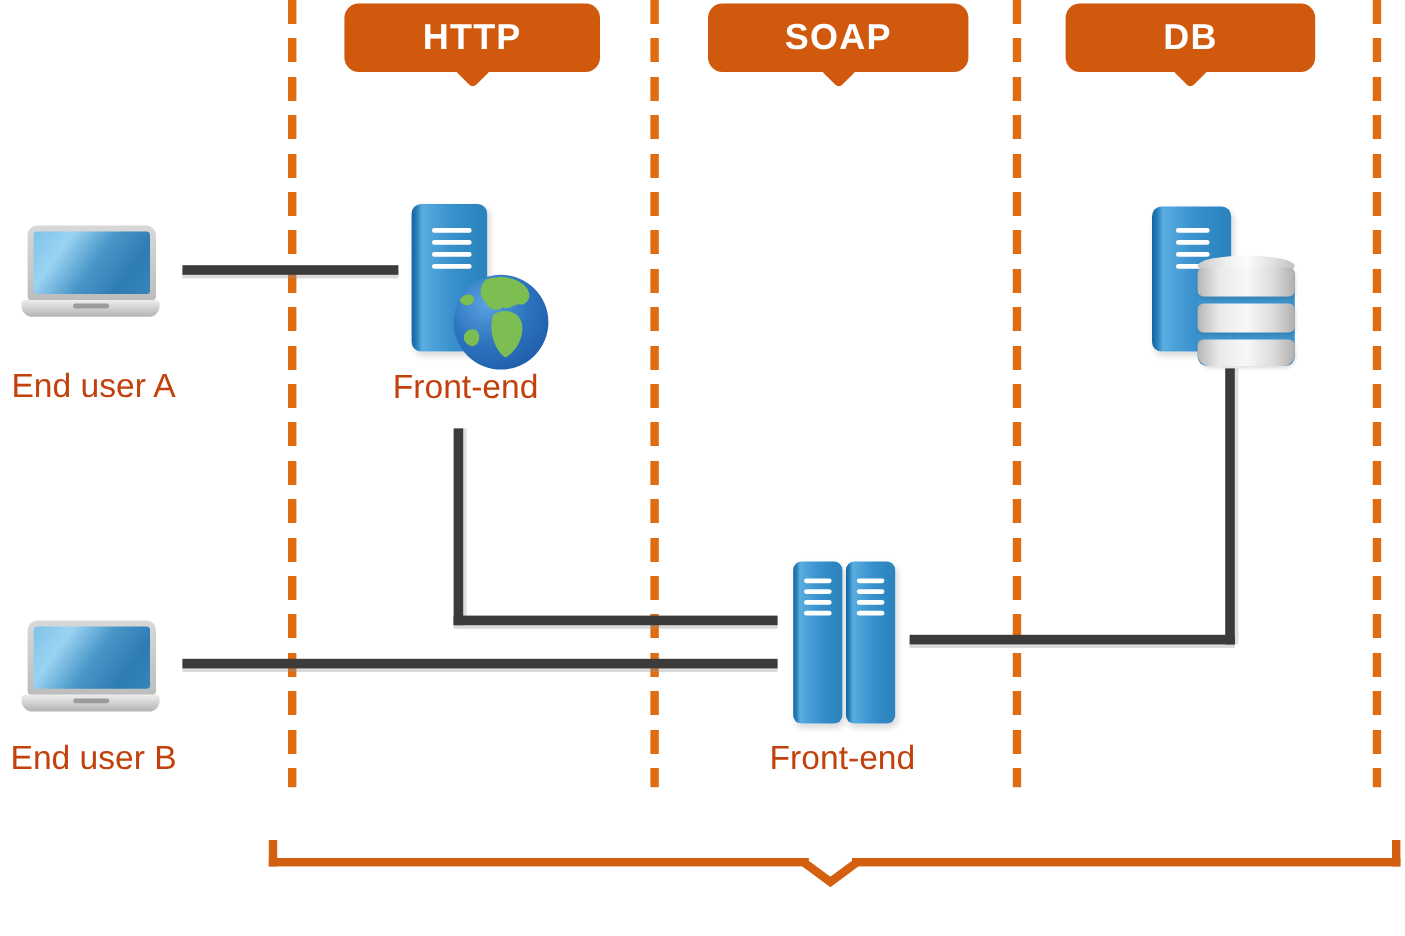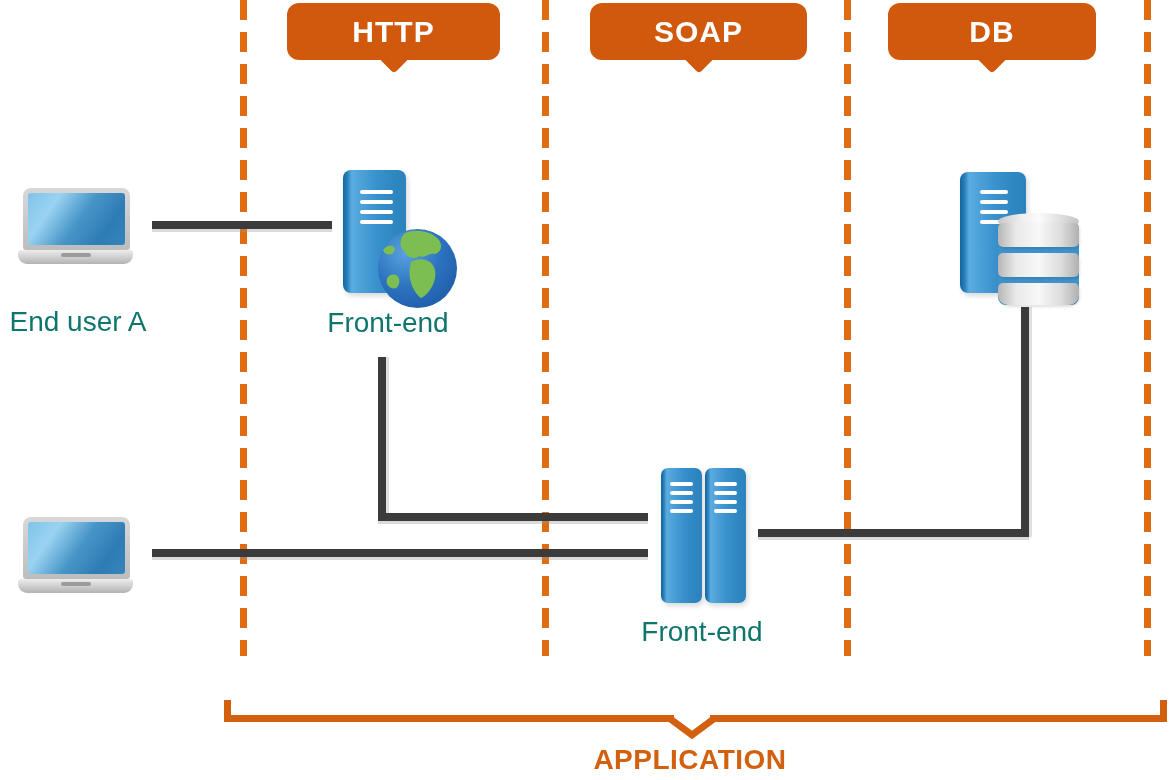--- a/index.html
+++ b/index.html
@@ -43,21 +43,21 @@
   
   .cylinder { position:absolute; left:996px; top:213px; width:85px; height:93px; }
   .cyl-core { position:absolute; left:2px; top:8px; width:81px; height:84px; background:#3E93CC; border-radius:8px; }
   .cyl-top { position:absolute; left:2px; top:0; width:81px; height:17px; border-radius:50%;
     background:linear-gradient(90deg,#C8C8C8,#F0F0F0 30%,#FBFBFB 50%,#E2E2E2 75%,#C2C2C2); }
   .cyl-disc { position:absolute; left:2px; width:81px; border-radius:5px;
     background:linear-gradient(90deg,#B6B6B6,#E9E9E9 22%,#F8F8F8 50%,#DCDCDC 78%,#B0B0B0);
     box-shadow:1px 2px 3px rgba(0,0,0,0.12); }
 
   
-  .node-label { position:absolute; font-size:28px; color:#0f766e; text-align:center; }
+  .node-label { position:absolute; font-size:28px; color:#c2410c; text-align:center; }
 
   
   .bracket-seg { position:absolute; background:#D2600E; }
   .app-label { position:absolute; font-size:28px; font-weight:bold; color:#D2600E;
     text-align:center; letter-spacing:0.5px; }
 
   svg { display:block; }
 </style>
 </head>
 <body>
@@ -100,20 +100,21 @@
   <div class="node-label" style="left:0;top:306px;width:156px">End user A</div>
 
   <div class="laptop" style="left:18px;top:517px">
     <div class="lap-screen">
       <div class="lap-glass"></div>
     </div>
     <div class="lap-base">
       <div class="lap-notch"></div>
     </div>
   </div>
+  <div class="node-label" style="left:0;top:616px;width:156px">End user B</div>
 
   <div class="tower" style="left:343px;top:170px;width:63px;height:123px">
     <div class="vents" style="left:17px;top:20px;width:33px">
       <div class="vent"></div>
       <div class="vent"></div>
       <div class="vent"></div>
       <div class="vent"></div>
     </div>
   </div>
   <svg style="position:absolute;left:377px;top:228px" width="81" height="81" viewBox="0 0 81 81">
@@ -168,15 +169,14 @@
     <div class="cyl-disc" style="top:70px;height:22px;border-radius:5px 5px 10px 10px"></div>
   </div>
 
   <div class="bracket-seg" style="left:224px;top:700px;width:7px;height:22px"></div>
   <div class="bracket-seg" style="left:224px;top:715px;width:450px;height:7px"></div>
   <svg style="position:absolute;left:668px;top:715px" width="48" height="25" viewBox="0 0 48 25">
     <path d="M1 3 L24 20 L47 3" stroke="#D2600E" stroke-width="7" fill="none" stroke-linecap="square"></path>
   </svg>
   <div class="bracket-seg" style="left:710px;top:715px;width:457px;height:7px"></div>
   <div class="bracket-seg" style="left:1160px;top:700px;width:7px;height:22px"></div>
-  <div class="app-label" style="left:535px;top:744px;width:310px">APPLICATION</div>
 
 </div>
 
 </body></html>

